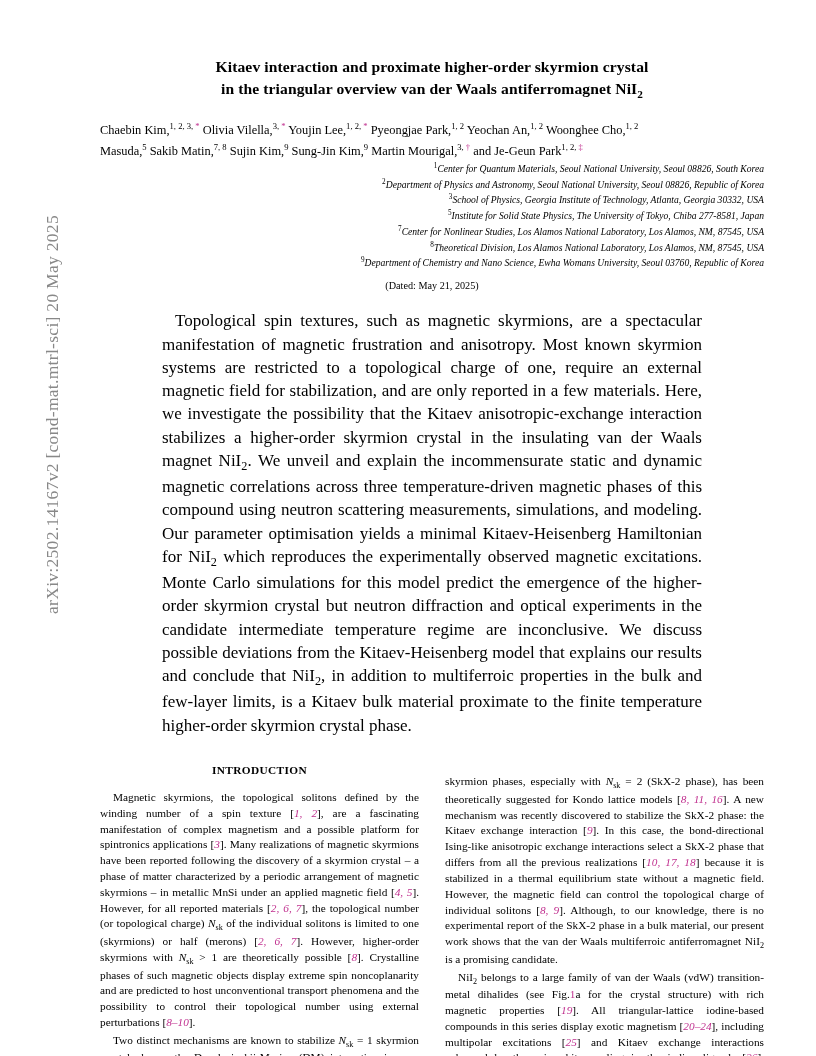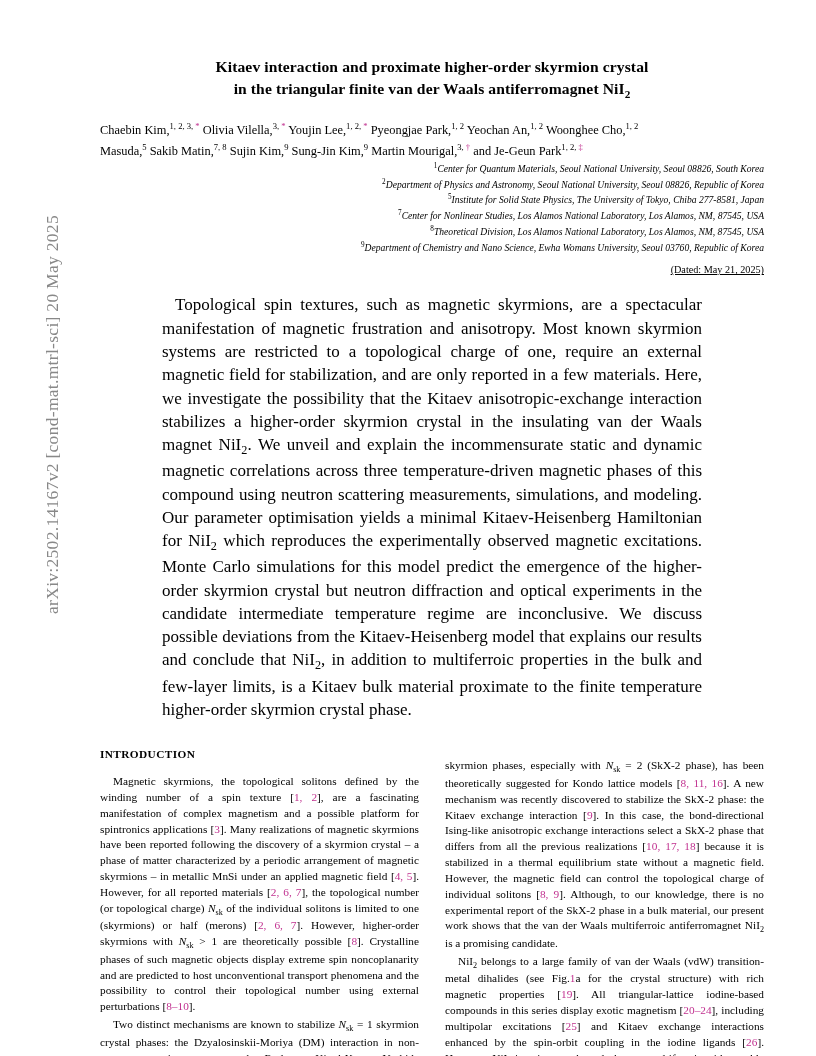--- a/index.html
+++ b/index.html
@@ -63,23 +63,22 @@
     margin-top: 0;
     text-align: right;
     font-size: 9.6px;
     font-style: italic;
     line-height: 1.52;
   }
   .affils sup { font-style: normal; font-size: 7.2px; }
 
   .dated {
     margin-top: 9px;
-    text-align: right;
+    text-align: center;
     font-size: 10.2px;
-    text-decoration: underline;
   }
 
   .abstract {
     margin: 18px auto 0 auto;
     width: 540px;
     font-size: 17px;
     line-height: 1.37;
     text-align: justify;
   }
   .abstract .indent { padding-left: 13px; }
@@ -89,59 +88,61 @@
     display: flex;
     gap: 26px;
   }
   .col {
     width: 319px;
     font-size: 11.3px;
     line-height: 1.40;
     text-align: justify;
   }
   .sec-head {
+    text-align: center;
     font-weight: bold;
     font-size: 11.3px;
     letter-spacing: 0.4px;
     margin-bottom: 11px;
   }
   .para {
     text-indent: 13px;
     margin-bottom: 0;
   }
   .para + .para { margin-top: 2px; }
-  .cite { color: #c0308f; }
+  .cite { color: #c0308f; font-style: italic; }
   .link { color: #c0308f; }
   sub { font-size: 0.72em; }
   sup { font-size: 0.72em; }
 </style>
 </head>
 <body>
 
 <div class="page">
 
   <div class="arxiv-stamp">arXiv:2502.14167v2  [cond-mat.mtrl-sci]   20 May 2025</div>
 
   <div class="content">
 
     <div class="title">
       <div>Kitaev interaction and proximate higher-order skyrmion crystal</div>
       <div>
-        <span>in the triangular finite van der Waals antiferromagnet NiI</span><sub>2</sub>
+        <span>in the triangular overview van der Waals antiferromagnet NiI</span><sub>2</sub>
       </div>
     </div>
 
     <div class="authors">
       <div>Chaebin Kim,<sup>1, 2, 3, <span class="star">*</span></sup> Olivia Vilella,<sup>3, <span class="star">*</span></sup> Youjin Lee,<sup>1, 2, <span class="star">*</span></sup> Pyeongjae Park,<sup>1, 2</sup> Yeochan An,<sup>1, 2</sup> Woonghee Cho,<sup>1, 2</sup></div>
       <div>Masuda,<sup>5</sup> Sakib Matin,<sup>7, 8</sup> Sujin Kim,<sup>9</sup> Sung-Jin Kim,<sup>9</sup> Martin Mourigal,<sup>3, <span class="dag">†</span></sup> and Je-Geun Park<sup>1, 2, <span class="ddag">‡</span></sup></div>
     </div>
 
     <div class="affils">
       <div><sup>1</sup>Center for Quantum Materials, Seoul National University, Seoul 08826, South Korea</div>
       <div><sup>2</sup>Department of Physics and Astronomy, Seoul National University, Seoul 08826, Republic of Korea</div>
+      <div><sup>3</sup>School of Physics, Georgia Institute of Technology, Atlanta, Georgia 30332, USA</div>
       <div><sup>5</sup>Institute for Solid State Physics, The University of Tokyo, Chiba 277-8581, Japan</div>
       <div><sup>7</sup>Center for Nonlinear Studies, Los Alamos National Laboratory, Los Alamos, NM, 87545, USA</div>
       <div><sup>8</sup>Theoretical Division, Los Alamos National Laboratory, Los Alamos, NM, 87545, USA</div>
       <div><sup>9</sup>Department of Chemistry and Nano Science, Ewha Womans University, Seoul 03760, Republic of Korea</div>
     </div>
 
     <div class="dated">(Dated: May 21, 2025)</div>
 
     <div class="abstract">
       <span class="indent"></span>Topological spin textures, such as magnetic skyrmions, are a spectacular manifestation of magnetic frustration and anisotropy. Most known skyrmion systems are restricted to a topological charge of one, require an external magnetic field for stabilization, and are only reported in a few materials. Here, we investigate the possibility that the Kitaev anisotropic-exchange interaction stabilizes a higher-order skyrmion crystal in the insulating van der Waals magnet NiI<sub>2</sub>. We unveil and explain the incommensurate static and dynamic magnetic correlations across three temperature-driven magnetic phases of this compound using neutron scattering measurements, simulations, and modeling. Our parameter optimisation yields a minimal Kitaev-Heisenberg Hamiltonian for NiI<sub>2</sub> which reproduces the experimentally observed magnetic excitations. Monte Carlo simulations for this model predict the emergence of the higher-order skyrmion crystal but neutron diffraction and optical experiments in the candidate intermediate temperature regime are inconclusive. We discuss possible deviations from the Kitaev-Heisenberg model that explains our results and conclude that NiI<sub>2</sub>, in addition to multiferroic properties in the bulk and few-layer limits, is a Kitaev bulk material proximate to the finite temperature higher-order skyrmion crystal phase.

